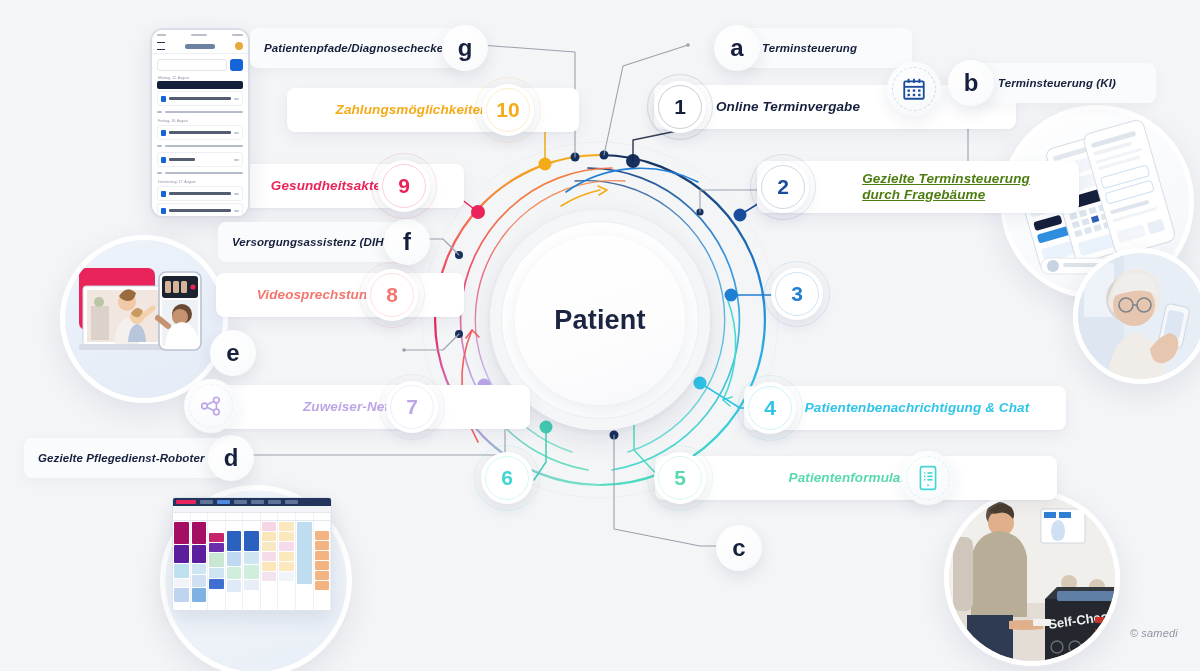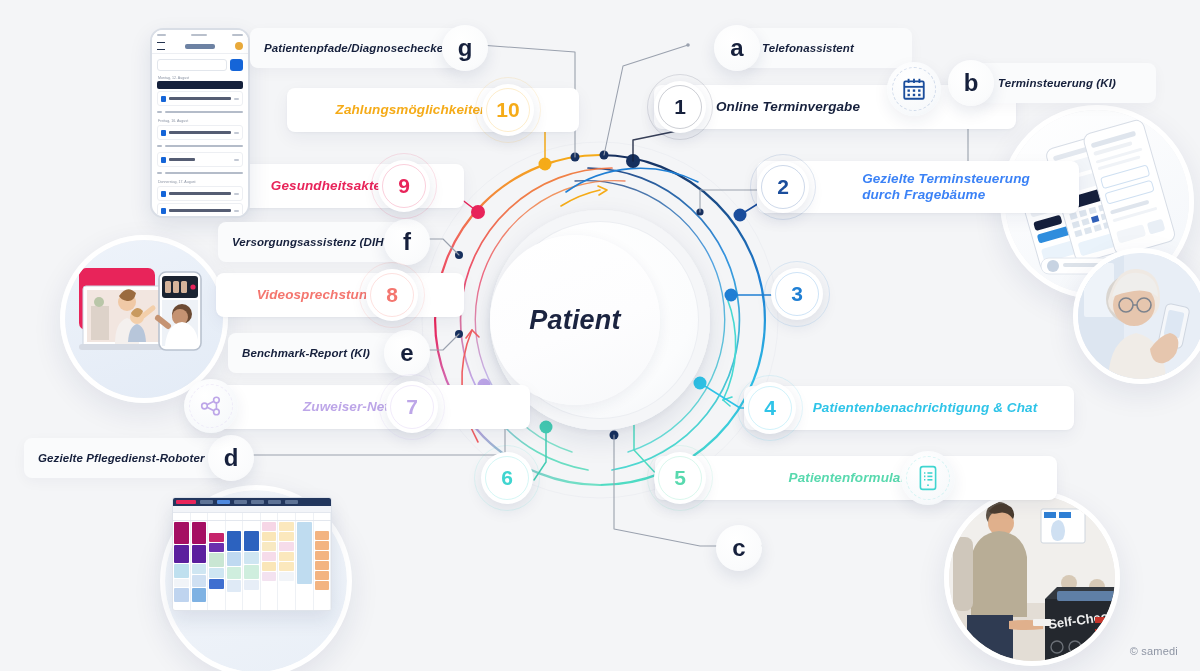--- a/index.html
+++ b/index.html
@@ -16,21 +16,21 @@
   #rings, #connectors{position:absolute;left:0;top:0;width:1200px;height:671px;pointer-events:none;}
   #connectors{z-index:3;}
   #rings{z-index:2;}
 
   
   .hub{
     position:absolute;left:490px;top:210px;width:220px;height:220px;border-radius:50%;
     background:radial-gradient(circle at 38% 32%, #ffffff 0%, #fbfcfd 62%, #eef0f4 100%);
     box-shadow: 0 10px 28px rgba(23,37,84,.10), 0 2px 6px rgba(23,37,84,.05),
                 inset 0 0 0 11px #f5f6f8, inset 0 0 0 12px #eceef2;
-    display:flex;align-items:center;justify-content:flex-start;z-index:5;font-style:italic;
+    display:flex;align-items:center;justify-content:center;z-index:5;
   }
   .hub-inner{
     width:170px;height:170px;border-radius:50%;
     background:linear-gradient(160deg,#ffffff 0%,#fdfdfe 55%,#f7f8fa 100%);
     box-shadow:0 4px 14px rgba(23,37,84,.07);
     display:flex;flex-direction:column;align-items:center;justify-content:center;
   }
   .hub-inner span{
     display:block;font-size:27px;font-weight:bold;color:#1b2440;letter-spacing:.2px;line-height:1.28;
   }
@@ -135,21 +135,21 @@
   .cal-top .t.on{background:#4f8ae0;}
   .cal-tool{height:6px;background:#f2f4f8;border-bottom:1px solid #e3e7ee;}
   .cal-head{height:7px;display:flex;border-bottom:1px solid #e3e7ee;}
   .cal-head div{flex:1;border-right:1px solid #eef1f5;}
   .cal-grid{display:flex;height:91px;}
   .cal-col{flex:1;border-right:1px solid #eef1f5;display:flex;flex-direction:column;gap:1px;padding:1px;}
   .ev{border-radius:1px;}
 
   
   .copy{
-    position:absolute;right:22px;bottom:14px;font-size:11px;color:#8e95a4;z-index:10;letter-spacing:.2px;
+    position:absolute;right:22px;bottom:32px;font-size:11px;color:#8e95a4;z-index:10;letter-spacing:.2px;font-style:italic;
   }
 </style>
 </head>
 <body>
 
 <div id="stage">
 
   <svg id="rings" viewBox="0 0 1200 671">
     <defs>
       <linearGradient id="gRight" x1="0" y1="0" x2="0" y2="1">
@@ -329,33 +329,33 @@
       <line x1="6" y1="8" x2="7.4" y2="8"></line>
         <line x1="9.4" y1="8" x2="14.4" y2="8"></line>
       <line x1="6" y1="11.4" x2="7.4" y2="11.4"></line>
         <line x1="9.4" y1="11.4" x2="14.4" y2="11.4"></line>
       <line x1="6" y1="14.8" x2="7.4" y2="14.8"></line>
         <line x1="9.4" y1="14.8" x2="14.4" y2="14.8"></line>
       <circle cx="10" cy="20.2" r=".9" fill="#3fd5d0" stroke="none"></circle>
     </svg>
   </div>
 
-  <div class="card" style="left:744px;top:386px;width:298px;justify-content:center;padding-left:32px;">
+  <div class="card" style="left:744px;top:386px;width:298px;justify-content:center;padding-left:24px;">
     <div class="txt" style="color:#2fc4e8;">Patientenbenachrichtigung &amp; Chat</div>
   </div>
   <div class="bub halo" style="left:744px;top:382px;color:#2fc4e8;">
     <span>4</span>
   </div>
 
   <div class="bub halo" style="left:771px;top:268px;color:#1f7fd4;">
     <span>3</span>
   </div>
 
   <div class="card two-line" style="left:757px;top:161px;width:266px;justify-content:center;padding-left:56px;">
-    <div class="txt" style="color:#3b82f6;white-space:normal;">
+    <div class="txt" style="color:#4d7c0f;white-space:normal;text-decoration:underline;">
       <div>Gezielte Terminsteuerung</div>
       <div>durch Fragebäume</div>
     </div>
   </div>
   <div class="bub halo" style="left:757px;top:161px;color:#1a4d9c;">
     <span>2</span>
   </div>
 
   <div class="card" style="left:654px;top:85px;width:300px;justify-content:flex-start;padding-left:62px;">
     <div class="txt" style="color:#16203c;">Online Terminvergabe</div>
@@ -388,21 +388,21 @@
     <div class="lbub" style="position:relative;left:-18px;">
       <span>g</span>
     </div>
   </div>
 
   <div class="lrow" style="left:714px;top:25px;">
     <div class="lbub" style="position:relative;">
       <span>a</span>
     </div>
     <div class="lcard" style="width:150px;padding-left:20px;position:relative;left:-18px;">
-      <span class="ltxt">Telefonassistent</span>
+      <span class="ltxt">Terminsteuerung</span>
     </div>
   </div>
 
   <div class="lrow" style="left:948px;top:60px;">
     <div class="lbub" style="position:relative;">
       <span>b</span>
     </div>
     <div class="lcard" style="width:158px;padding-left:22px;position:relative;left:-18px;">
       <span class="ltxt">Terminsteuerung (KI)</span>
     </div>
@@ -411,23 +411,20 @@
   <div class="lrow" style="left:218px;top:219px;">
     <div class="lcard" style="width:170px;padding-left:14px;">
       <span class="ltxt">Versorgungsassistenz (DIHVA)</span>
     </div>
     <div class="lbub" style="position:relative;left:-18px;">
       <span>f</span>
     </div>
   </div>
 
   <div class="lrow" style="left:228px;top:330px;">
-    <div class="lcard" style="width:160px;padding-left:14px;">
-      <span class="ltxt">Benchmark-Report (KI)</span>
-    </div>
     <div class="lbub" style="position:relative;left:-18px;">
       <span>e</span>
     </div>
   </div>
 
   <div class="lrow" style="left:24px;top:435px;">
     <div class="lcard" style="width:188px;padding-left:14px;">
       <span class="ltxt">Gezielte Pflegedienst-Roboter</span>
     </div>
     <div class="lbub" style="position:relative;left:-18px;">

